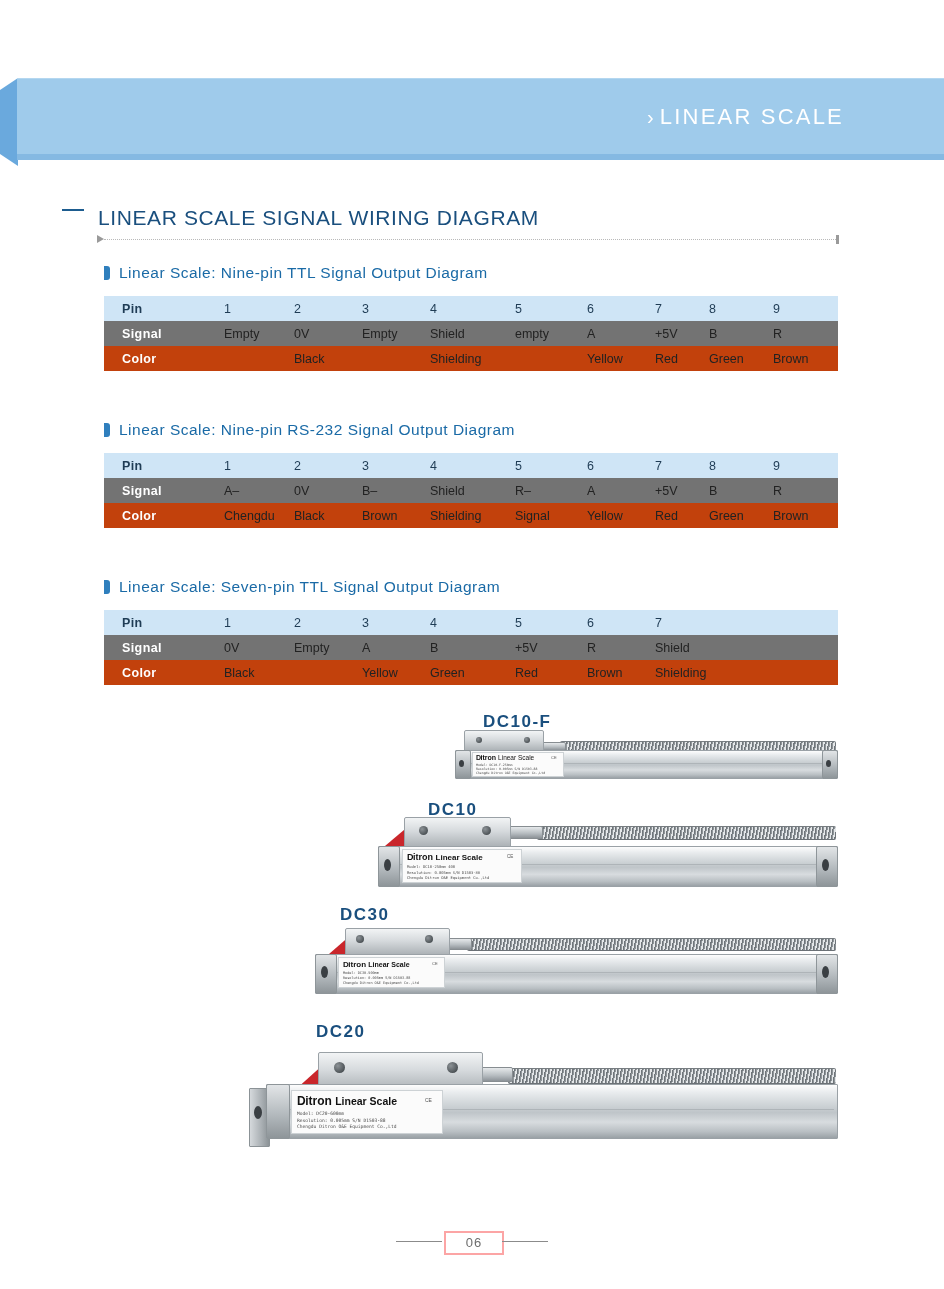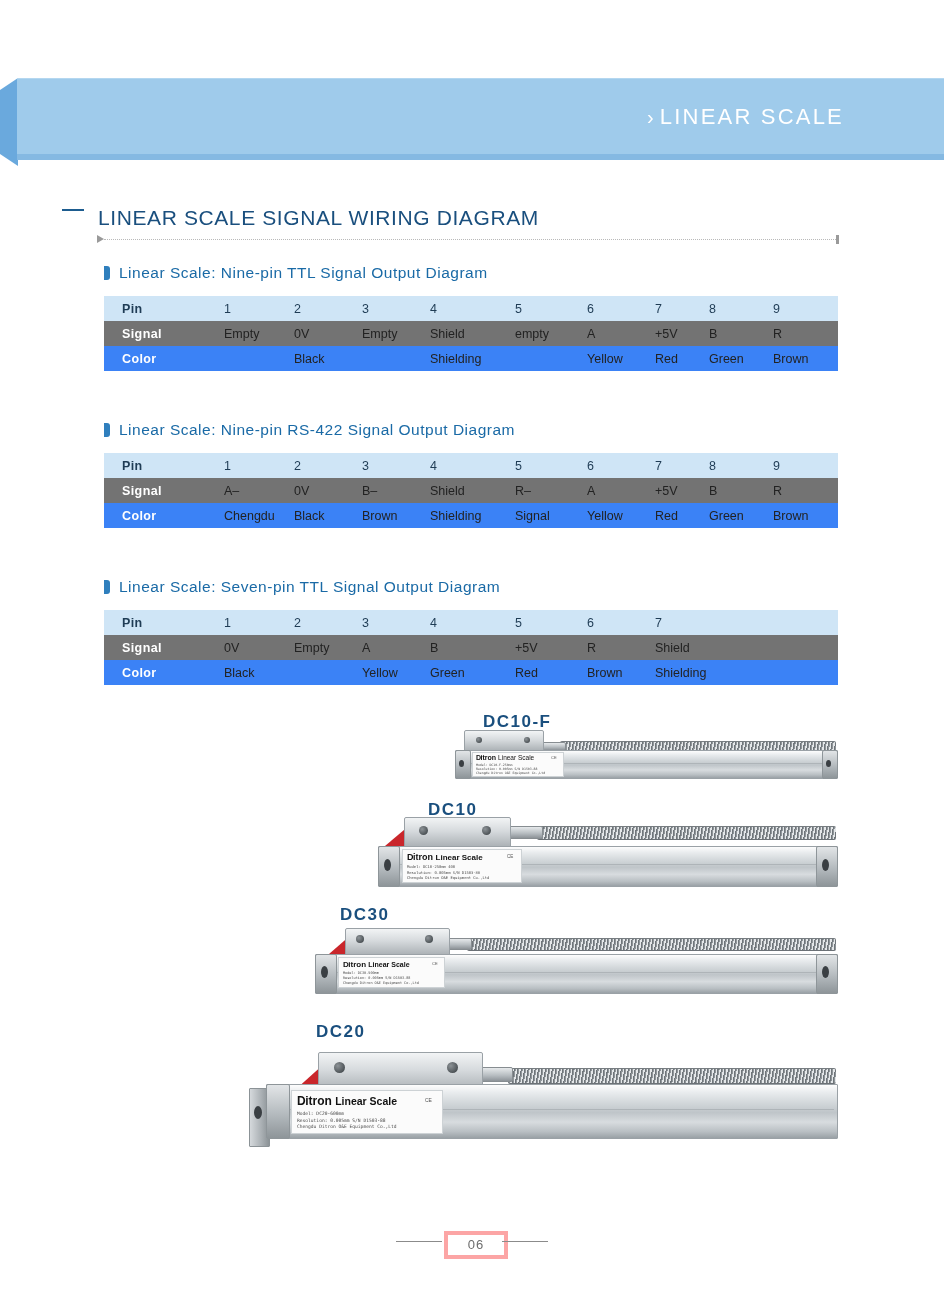--- a/index.html
+++ b/index.html
@@ -149,21 +149,21 @@
     font-size: 12.5px;
     letter-spacing: 0.4px;
     padding-left: 18px !important;
   }
   .lab-pin    { background: #57a0d6; }
   .lab-signal { background: #2b7cc0; }
   .lab-color  { background: #64add9; }
 
   .row-pin td   { background: #cfe5f6; color: #1f3c55; }
   .row-sig td   { background: #737373; }
-  .row-col td   { background: #3b82f6; }
+  .row-col td   { background: #c2410c; }
 
   
   .prod-label {
     position: absolute;
     font-size: 17px;
     font-weight: bold;
     color: #1a4f7e;
     letter-spacing: 1.5px;
     white-space: nowrap;
   }
@@ -266,21 +266,21 @@
     background: #8b8b8b;
   }
   .foot-line-l { left: 396px; width: 46px; }
   .foot-line-r { left: 502px; width: 46px; }
   .foot-box {
     position: absolute;
     left: 444px;
     top: 1231px;
     width: 56px;
     height: 20px;
-    border: 4px solid #fca5a5;
+    border: 2px solid #fca5a5;
     background: #ffffff;
     color: #6d6d6d;
     font-size: 13px;
     letter-spacing: 1px;
     text-align: center;
     line-height: 20px;
   }
 </style>
 </head>
 <body>
@@ -350,21 +350,21 @@
     <td></td>
     <td>Yellow</td>
     <td>Red</td>
     <td>Green</td>
     <td>Brown</td>
   </tr>
 </tbody>
   </table>
 
 <div class="sub-head" style="left:104px; top:421px;">
-  <span class="sub-bullet"></span><span>Linear Scale: Nine-pin RS-422 Signal Output Diagram</span>
+  <span class="sub-bullet"></span><span>Linear Scale: Nine-pin RS-232 Signal Output Diagram</span>
 </div>
 <table class="tbl" style="left:104px; top:453px; width:734px;">
   <colgroup>
     <col style="width:110px">
       <col style="width:70px">
       <col style="width:68px">
       <col style="width:68px">
     <col style="width:85px">
       <col style="width:72px">
       <col style="width:68px">

